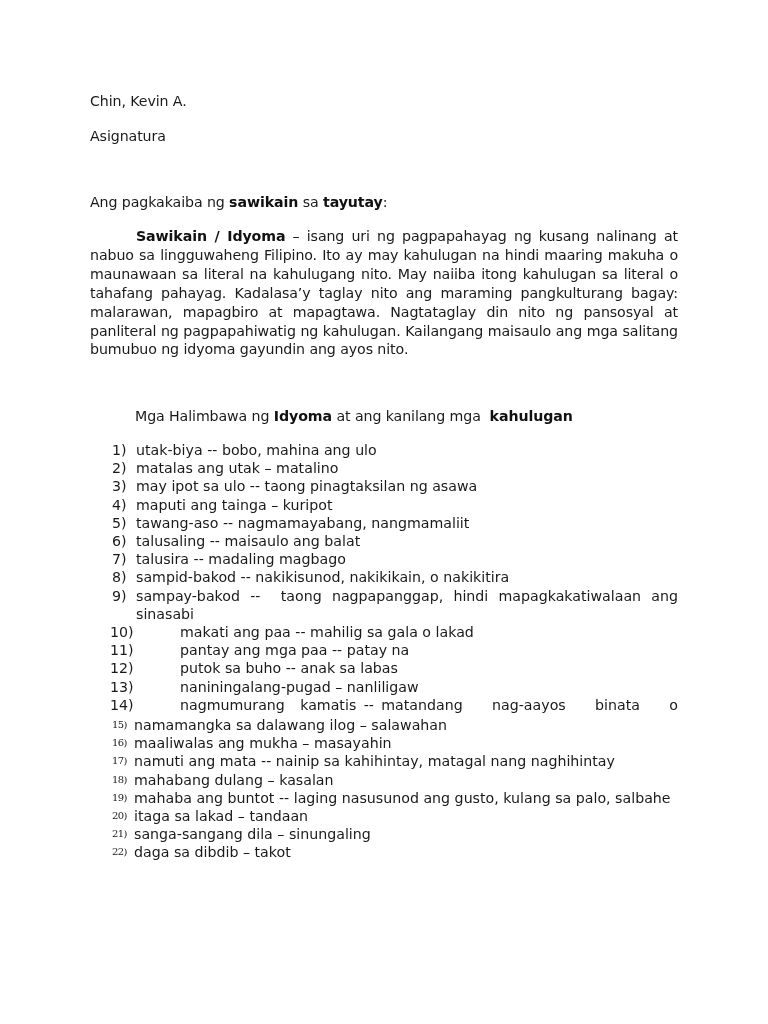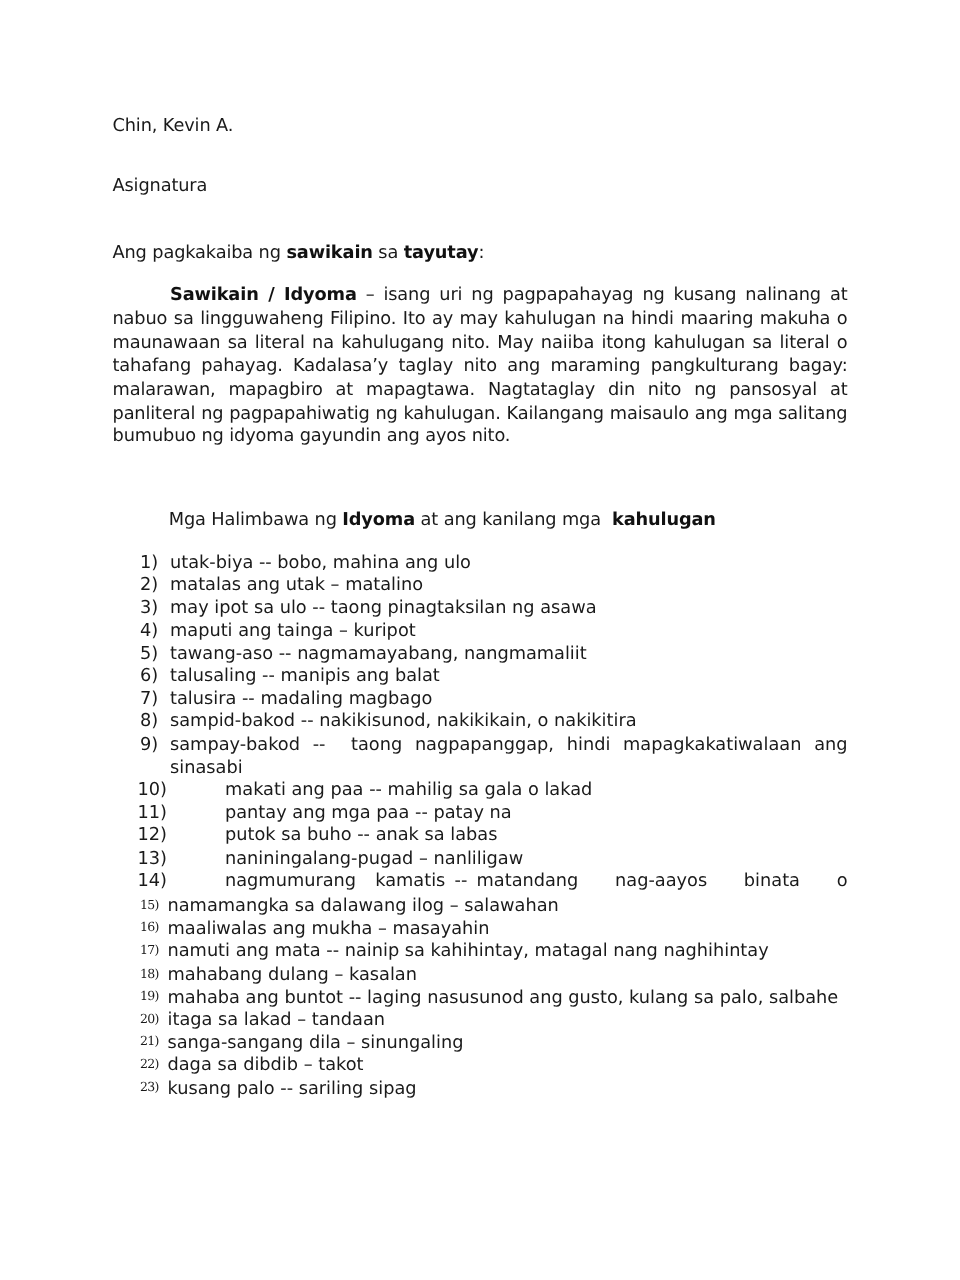--- a/index.html
+++ b/index.html
@@ -22,21 +22,21 @@
       top: 0;
       width: 588px;
     }
     .line {
       position: absolute;
       left: 0;
       white-space: nowrap;
       letter-spacing: -0.1px;
     }
     .author { top: 93px; }
-    .subject { top: 141px; }
+    .subject { top: 128px; }
     .intro { top: 194px; }
     b { font-weight: bold; color: #111; text-align: center; }
 
     .para {
       position: absolute;
       left: 0;
       top: 227px;
       width: 588px;
       line-height: 18.9px;
       text-align: justify;
@@ -98,21 +98,21 @@
   <div class="examples-heading">
     <span>Mga Halimbawa ng </span><b>Idyoma</b><span style="white-space:pre"> at ang kanilang mga  </span><b>kahulugan</b>
   </div>
 
   <div class="list">
     <div class="item"><span class="num">1)</span><span class="term">utak-biya</span><span> -- </span><span>bobo, mahina ang ulo</span></div>
     <div class="item"><span class="num">2)</span><span class="term">matalas ang utak</span><span> – </span><span>matalino</span></div>
     <div class="item"><span class="num">3)</span><span class="term">may ipot sa ulo</span><span> -- </span><span>taong pinagtaksilan ng asawa</span></div>
     <div class="item"><span class="num">4)</span><span class="term">maputi ang tainga</span><span> – </span><span>kuripot</span></div>
     <div class="item"><span class="num">5)</span><span class="term">tawang-aso</span><span> -- </span><span>nagmamayabang, nangmamaliit</span></div>
-    <div class="item"><span class="num">6)</span><span class="term">talusaling</span><span> -- </span><span>manipis ang balat</span></div>
+    <div class="item"><span class="num">6)</span><span class="term">talusaling</span><span> -- </span><span>maisaulo ang balat</span></div>
     <div class="item"><span class="num">7)</span><span class="term">talusira</span><span> -- </span><span>madaling magbago</span></div>
     <div class="item"><span class="num">8)</span><span class="term">sampid-bakod</span><span> -- </span><span>nakikisunod, nakikikain, o nakikitira</span></div>
     <div class="item"><span class="num">9)</span><span class="term">sampay-bakod</span><span style="white-space:pre"> --  </span><span>taong nagpapanggap, hindi mapagkakatiwalaan ang sinasabi</span></div>
 
     <div class="item wide"><span class="num">10)</span><span class="term">makati ang paa</span><span> -- </span><span>mahilig sa gala o lakad</span></div>
     <div class="item wide"><span class="num">11)</span><span class="term">pantay ang mga paa</span><span> -- </span><span>patay na</span></div>
     <div class="item wide"><span class="num">12)</span><span class="term">putok sa buho</span><span> -- </span><span>anak sa labas</span></div>
     <div class="item wide"><span class="num">13)</span><span class="term">naniningalang-pugad</span><span> – </span><span>nanliligaw</span></div>
     <div class="item wide" style="padding-left:68px;">
         <span class="num">14)</span>
@@ -120,15 +120,14 @@
       </div>
 
     <div class="item serifnum" style="margin-top:2px;"><span class="num">15)</span><span class="term">namamangka sa dalawang ilog</span><span> – </span><span>salawahan</span></div>
     <div class="item serifnum"><span class="num">16)</span><span class="term">maaliwalas ang mukha</span><span> – </span><span>masayahin</span></div>
     <div class="item serifnum"><span class="num">17)</span><span class="term">namuti ang mata</span><span> -- </span><span>nainip sa kahihintay, matagal nang naghihintay</span></div>
     <div class="item serifnum"><span class="num">18)</span><span class="term">mahabang dulang</span><span> – </span><span>kasalan</span></div>
     <div class="item serifnum"><span class="num">19)</span><span class="term">mahaba ang buntot</span><span> -- </span><span>laging nasusunod ang gusto, kulang sa palo, salbahe</span></div>
     <div class="item serifnum"><span class="num">20)</span><span class="term">itaga sa lakad –</span><span> </span><span>tandaan</span></div>
     <div class="item serifnum"><span class="num">21)</span><span class="term">sanga-sangang dila</span><span> – </span><span>sinungaling</span></div>
     <div class="item serifnum"><span class="num">22)</span><span class="term">daga sa dibdib</span><span> – </span><span>takot</span></div>
-    <div class="item serifnum"><span class="num">23)</span><span class="term">kusang palo</span><span> -- </span><span>sariling sipag</span></div>
   </div>
 </div>
 
 </body></html>

